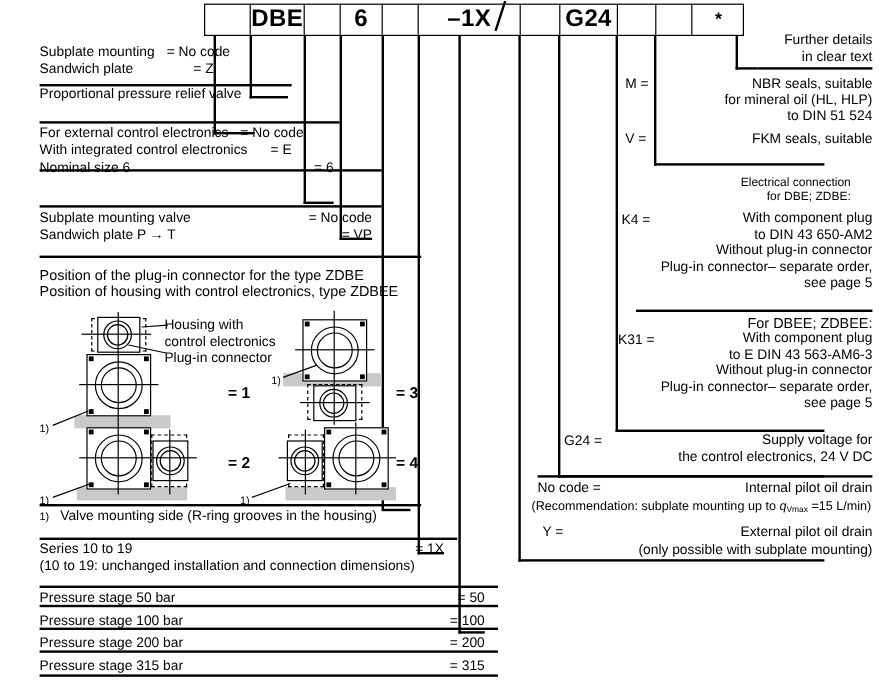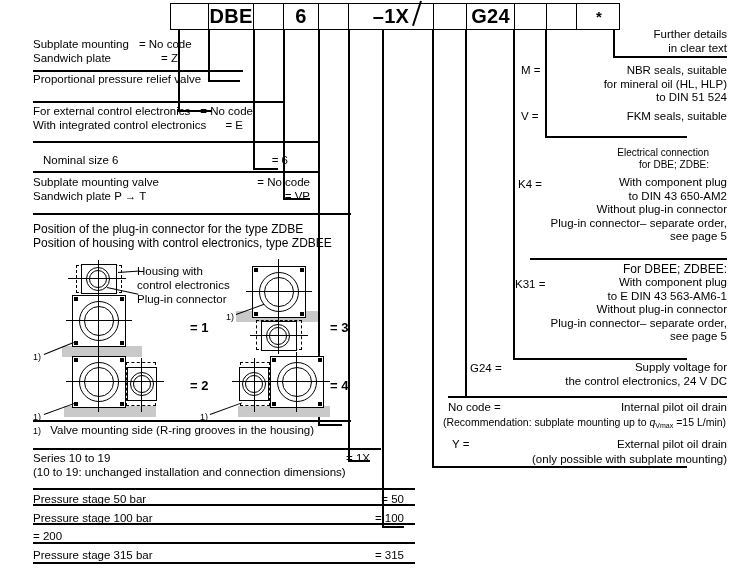--- a/index.html
+++ b/index.html
@@ -119,21 +119,21 @@
   <div class="row">
     <span class="lbl">For external control electronics</span>
     <span class="bold">= No code</span>
   </div>
   <div class="row">
     <span class="lbl">With integrated control electronics</span>
     <span class="bold">= E</span>
   </div>
 </div>
 
-<div class="tb" style="left:33px;top:154px;width:245px;margin-left:10px;">
+<div class="tb" style="left:33px;top:134px;width:245px;">
   <div class="row">
     <span class="lbl">Nominal size 6</span>
     <span class="bold">= 6</span>
   </div>
 </div>
 
 <div class="tb" style="left:33px;top:176px;width:277px;text-align:center;">
   <div class="row">
     <span class="lbl">Subplate mounting valve</span>
     <span class="bold">= No code</span>
@@ -259,20 +259,21 @@
 <div class="tb" style="left:33px;top:491px;width:371px;">
   <div class="row" style="margin-top:2px;">
     <span class="lbl">Pressure stage 50 bar</span>
     <span class="bold">= 50</span>
   </div>
   <div class="row" style="margin-top:5px;">
     <span class="lbl">Pressure stage 100 bar</span>
     <span class="bold">= 100</span>
   </div>
   <div class="row" style="margin-top:5px;">
+    <span class="lbl">Pressure stage 200 bar</span>
     <span class="bold">= 200</span>
   </div>
   <div class="row" style="margin-top:5px;">
     <span class="lbl">Pressure stage 315 bar</span>
     <span class="bold">= 315</span>
   </div>
 </div>
 
 <div class="hline" style="left:33px;top:70px;width:210px;"></div>
 <div class="hline" style="left:33px;top:101px;width:250px;"></div>
@@ -320,21 +321,21 @@
   <div>Plug-in connector– separate order,</div>
   <div>see page 5</div>
 </div>
 
 <div class="hline" style="left:530px;top:258px;width:197px;"></div>
 
 <div class="tb r bold" style="left:521px;top:262px;width:206px;font-size:12px;">For DBEE; ZDBEE:</div>
 <div class="tb bold" style="left:515px;top:278px;">K31 =</div>
 <div class="tb r" style="left:548px;top:276px;width:179px;">
   <div>With component plug</div>
-  <div>to E DIN 43 563-AM6-1</div>
+  <div>to E DIN 43 563-AM6-3</div>
   <div>
     <span class="bold">Without</span><span> plug-in connector</span>
   </div>
   <div>Plug-in connector– separate order,</div>
   <div>see page 5</div>
 </div>
 
 <div class="tb bold" style="left:470px;top:362px;">G24 =</div>
 <div class="tb r" style="left:505px;top:361px;width:222px;">
   <div>Supply voltage for</div>

